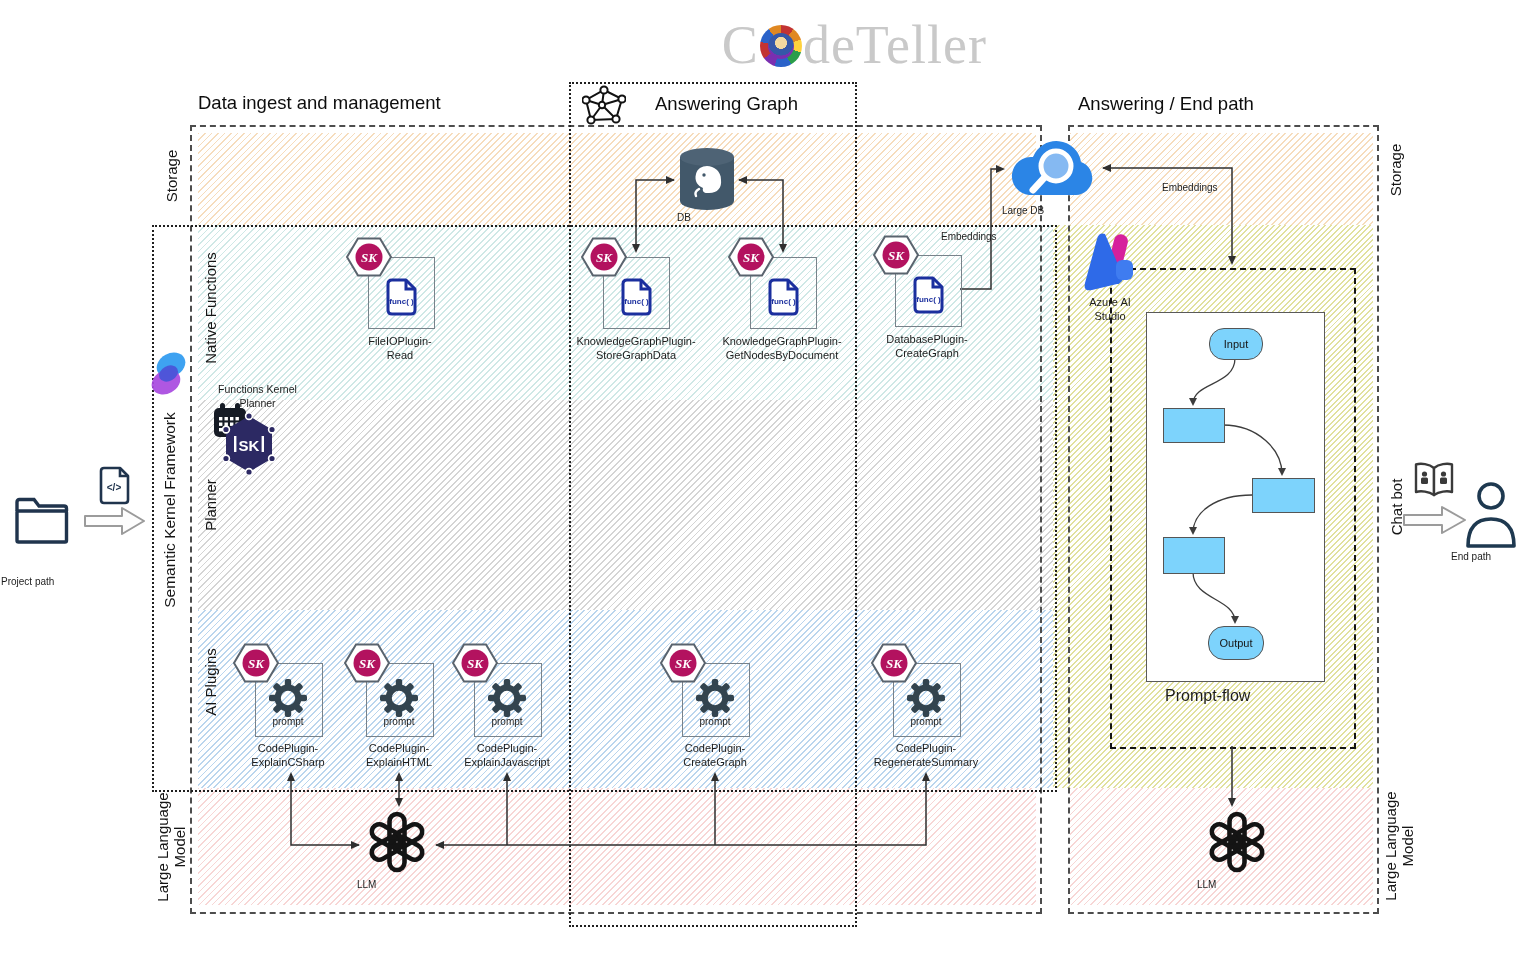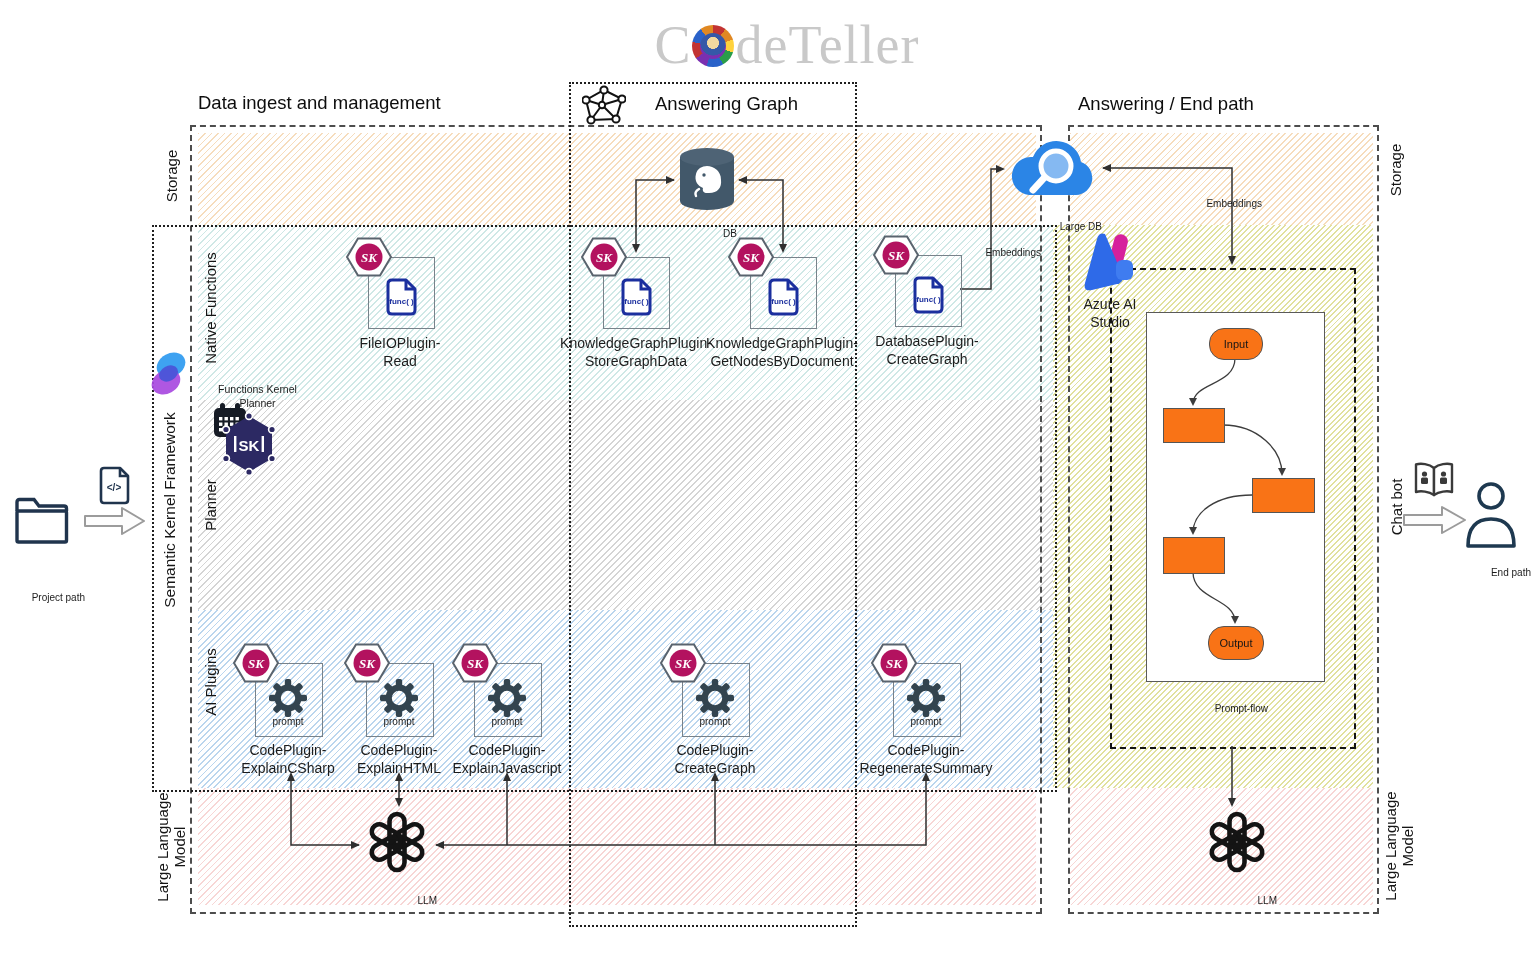--- a/index.html
+++ b/index.html
@@ -17,28 +17,28 @@
   .azdash{position:absolute;border:2.4px dashed #141414;z-index:1;}
   .flowbox{position:absolute;background:#fff;border:1.4px solid #5a5a5a;z-index:2;}
   .wires{position:absolute;left:0;top:0;z-index:3;pointer-events:none;}
   .icon{position:absolute;z-index:4;}
   .hex{position:absolute;z-index:5;}
   .obox{position:absolute;border:1.2px solid #78828a;z-index:4;}
   .header{position:absolute;font-size:18.5px;color:#0d0d0d;white-space:nowrap;z-index:4;}
   .vlabel{position:absolute;display:flex;align-items:center;justify-content:center;
           transform:rotate(-90deg);white-space:pre-line;text-align:center;
           font-size:15px;color:#151515;line-height:1.15;z-index:4;}
-  .nlabel{position:absolute;font-size:14px;color:#1c1c1c;text-align:center;
+  .nlabel{position:absolute;font-size:11px;color:#1c1c1c;text-align:center;
           white-space:pre-line;line-height:1.3;z-index:4;}
-  .tiny{position:absolute;font-size:10px;color:#1c1c1c;text-align:right;white-space:nowrap;z-index:4;margin-top:16px;}
+  .tiny{position:absolute;font-size:10px;color:#1c1c1c;text-align:left;white-space:nowrap;z-index:4;}
   .prompt-t{position:absolute;font-size:10px;color:#222;text-align:center;z-index:5;}
-  .fnode{position:absolute;background:#f97316;border:1.3px solid #555;z-index:4;
+  .fnode{position:absolute;background:#7dd3fc;border:1.3px solid #555;z-index:4;
          display:flex;align-items:center;justify-content:center;font-size:11px;}
   .round{border-radius:50%/50%;}
-  #title{position:absolute;left:587px;top:14px;width:400px;text-align:center;z-index:4;
+  #title{position:absolute;left:587px;top:14px;width:400px;text-align:right;z-index:4;
          font-family:"Liberation Serif",serif;font-size:54px;color:#c9c9c9;letter-spacing:1px;}
   .wizard{display:inline-block;width:42px;height:42px;border-radius:50%;vertical-align:-4px;
           margin:0 1px;position:relative;
           background:conic-gradient(#c23333 0 10%,#e08822 10% 20%,#ffd23c 20% 30%,#2a9d4a 30% 42%,#2a62c9 42% 55%,#7a2fb0 55% 65%,#c23333 65% 78%,#2a62c9 78% 90%,#e08822 90% 100%);}
   .wizard::after{content:"";position:absolute;inset:8px;border-radius:50%;
           background:radial-gradient(circle at 50% 38%,#f3d9a0 0 28%,#3558a8 30% 60%,#7a2fb0 62% 100%);}
 </style>
 </head>
 <body>
 
@@ -403,21 +403,21 @@
     <rect x="36" y="30" width="17" height="20" rx="6" fill="#3f7cf0"></rect>
   </svg>
   <div class="nlabel" style="left:1060px;top:295px;width:100px">Azure AI
 Studio</div>
 
   <div class="fnode round" style="left:1209px;top:328px;width:52px;height:30px;border-radius:15px">Input</div>
   <div class="fnode" style="left:1163px;top:408px;width:60px;height:33px"></div>
   <div class="fnode" style="left:1252px;top:478px;width:61px;height:33px"></div>
   <div class="fnode" style="left:1163px;top:537px;width:60px;height:35px"></div>
   <div class="fnode round" style="left:1208px;top:626px;width:54px;height:32px;border-radius:16px">Output</div>
-  <div class="tiny" style="left:1128px;top:687px;width:140px;font-size:10px">Prompt-flow</div>
+  <div class="tiny" style="left:1165px;top:687px;width:140px;font-size:16px">Prompt-flow</div>
 
   <svg class="icon" style="left:13px;top:489px" width="58" height="60" viewBox="0 0 58 60">
     <path d="M4,22 V13 q0,-2.5 2.5,-2.5 H21 l5,6.5 h25 q2.5,0 2.5,2.5 v2.5" fill="none" stroke="#20344d" stroke-width="3.4"></path>
     <rect x="4" y="22" width="49.5" height="31" rx="1.5" fill="#fff" stroke="#20344d" stroke-width="3.4"></rect>
   </svg>
   <div class="tiny" style="left:1px;top:576px;width:84px">Project path</div>
   <svg class="icon" style="left:97px;top:464px" width="34" height="42" viewBox="0 0 34 42">
     <path d="M4,7 q0,-3 3,-3 h16 l8,8 v24 q0,3 -3,3 h-21 q-3,0 -3,-3 z" fill="#fff" stroke="#20344d" stroke-width="2.6" stroke-linejoin="round"></path>
     <path d="M23,4 v8 h8" fill="none" stroke="#20344d" stroke-width="2.6"></path>
     <text x="17" y="27" text-anchor="middle" font-size="10" font-weight="bold" fill="#20344d" font-family="Liberation Sans,sans-serif">&lt;/&gt;</text>

